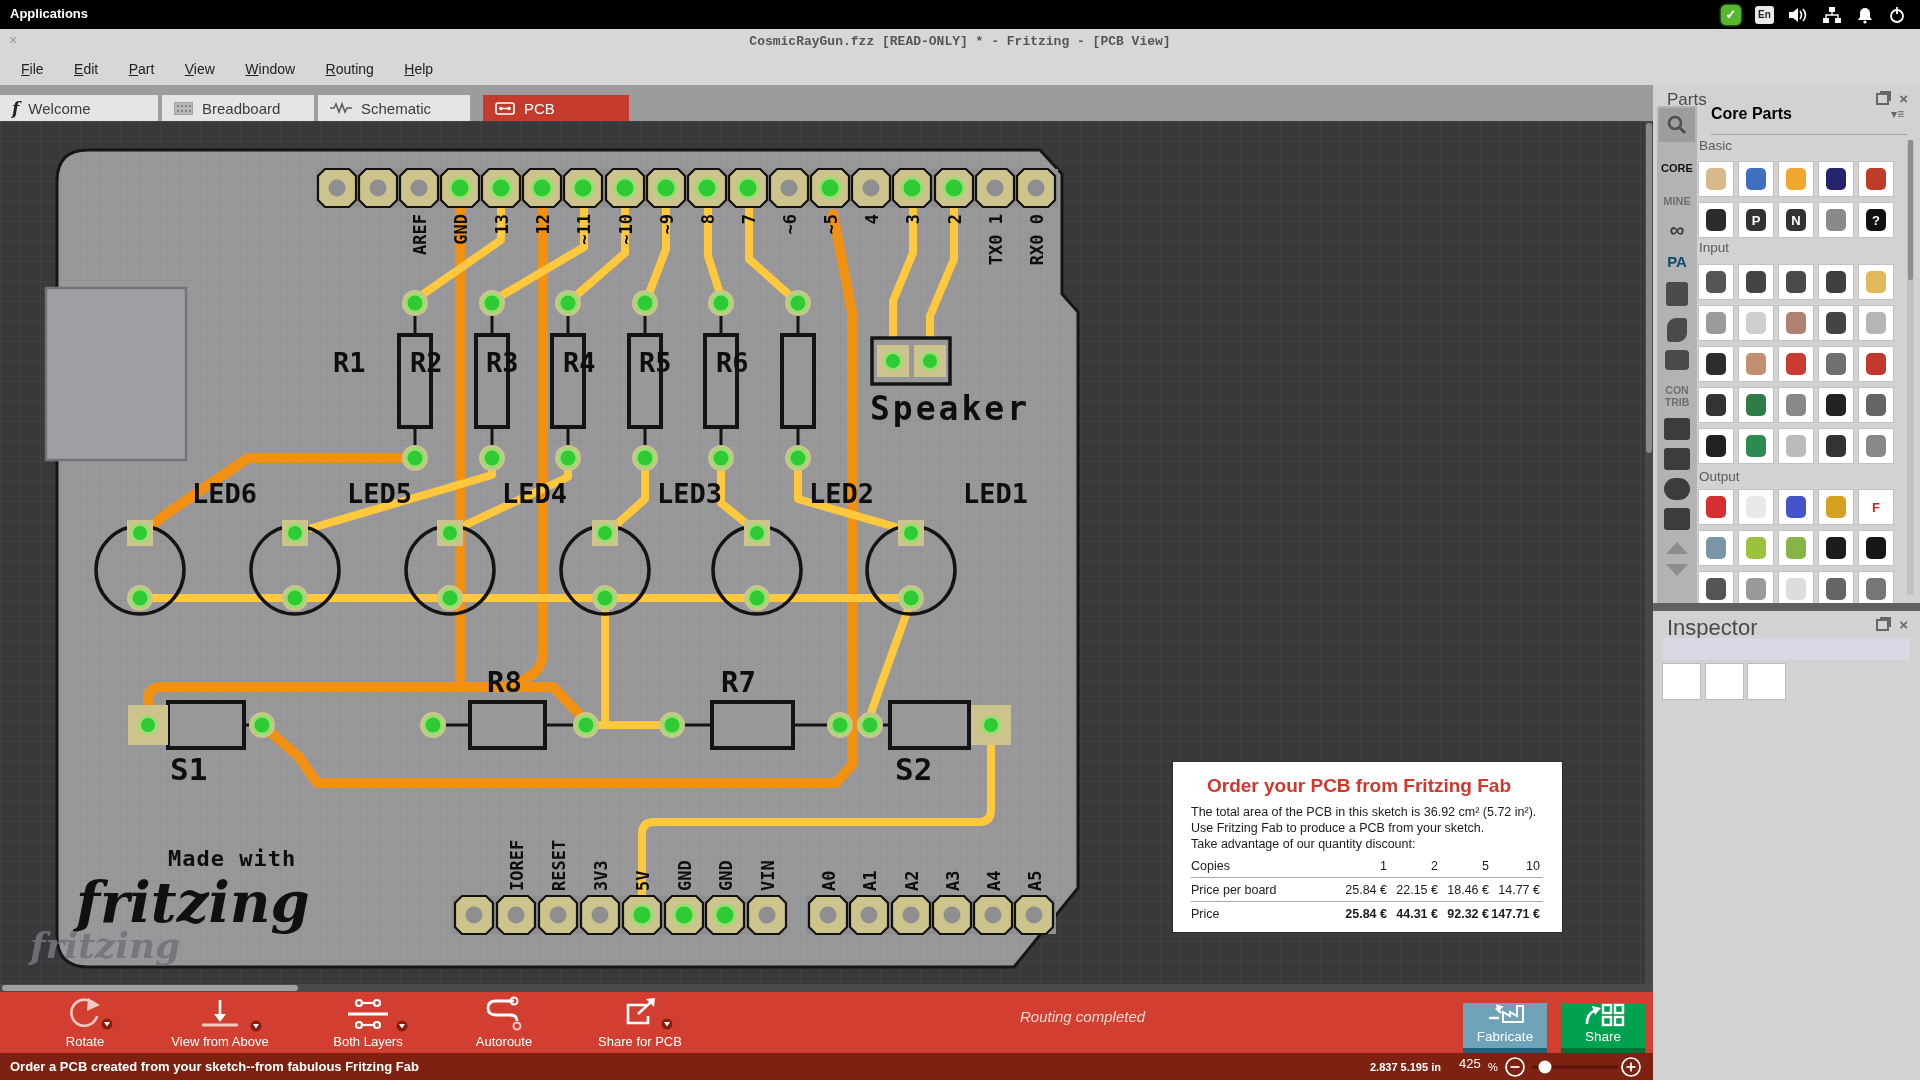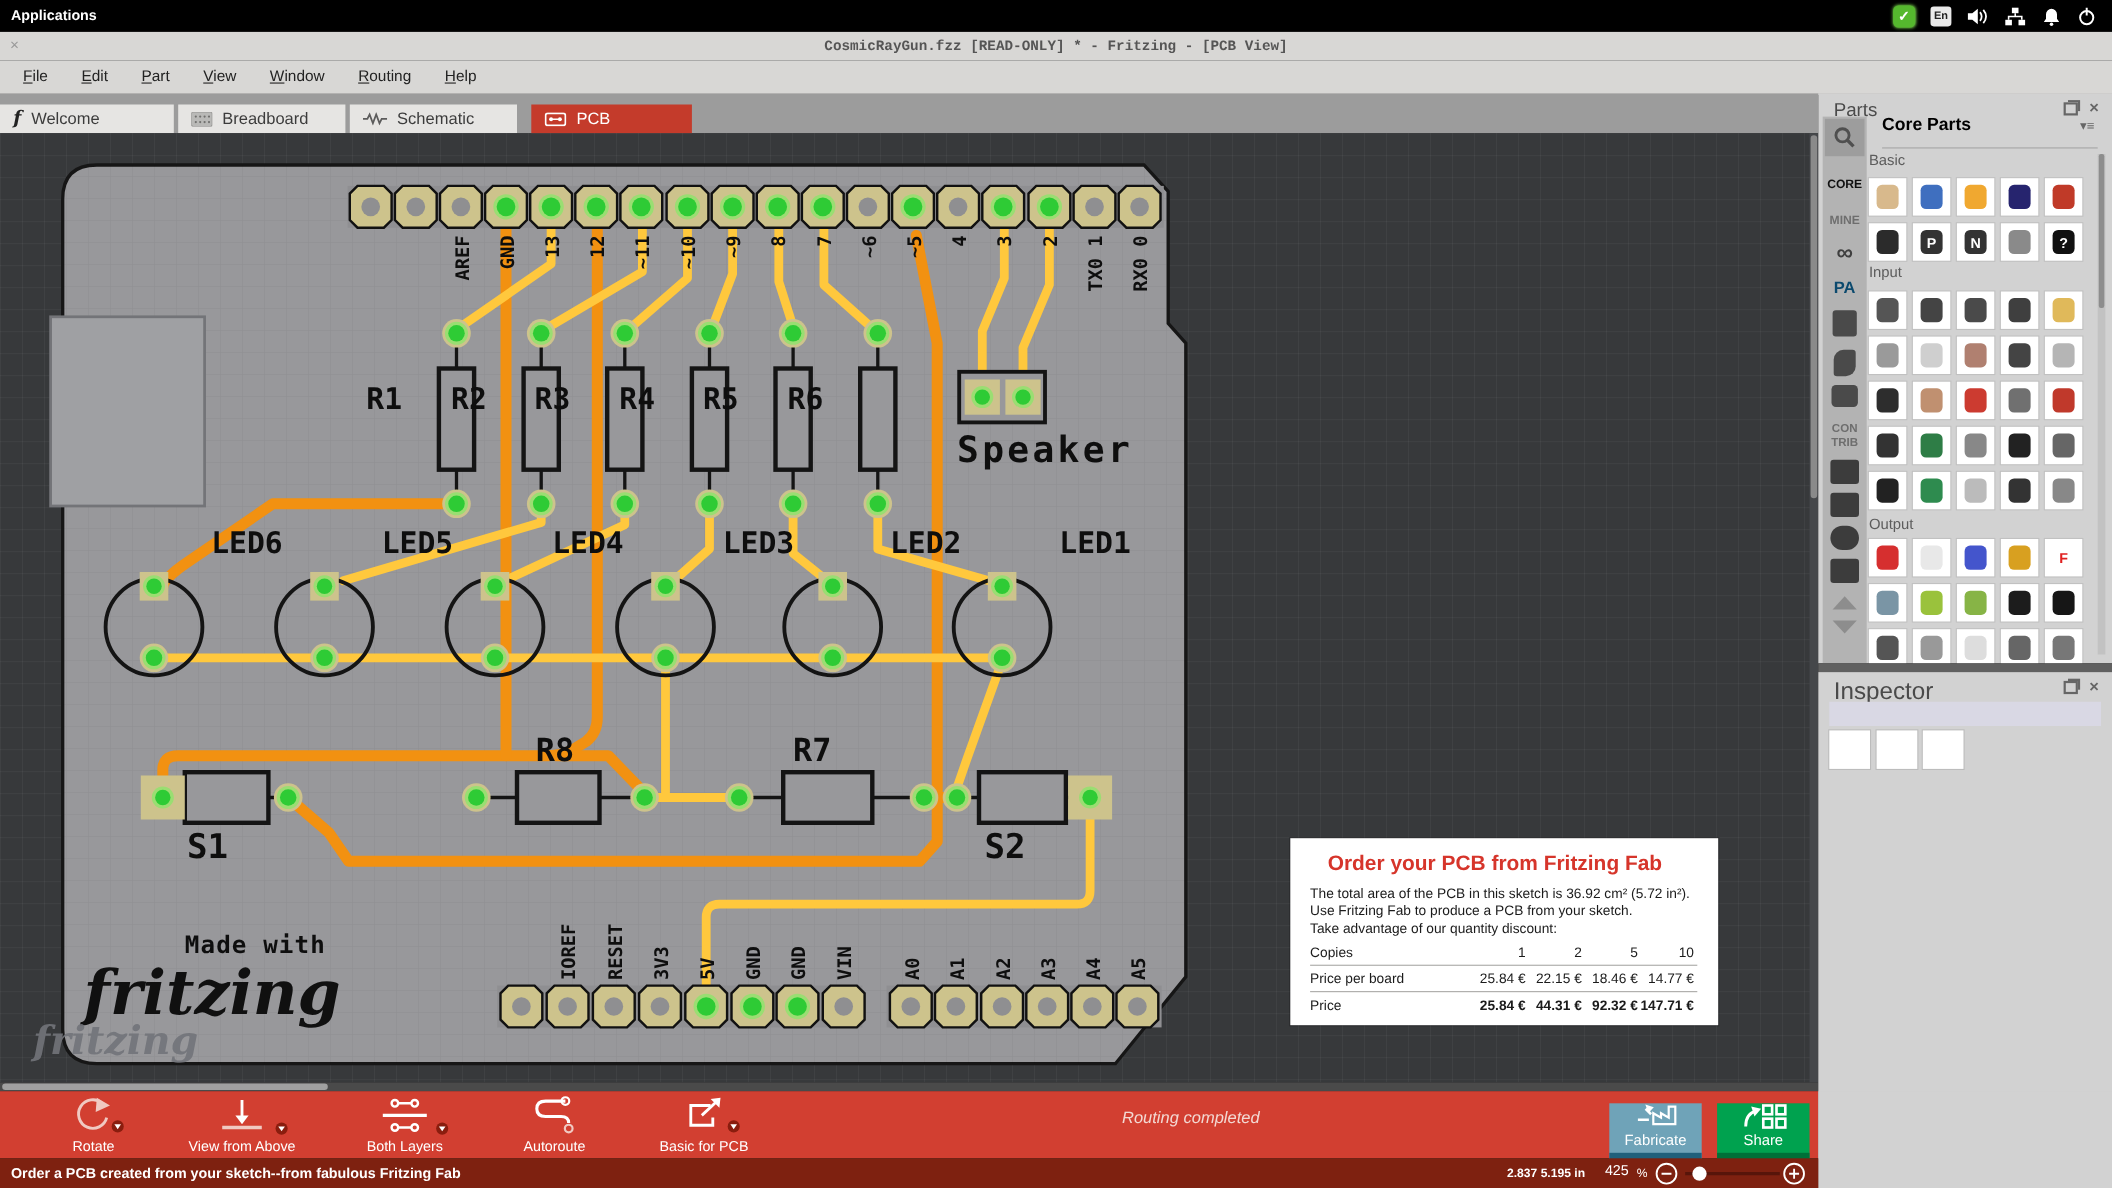--- a/index.html
+++ b/index.html
@@ -769,21 +769,21 @@
     <div class="lbl">Autoroute</div>
   </div>
   <div class="abs tbtn" style="left:580px">
     <svg width="120" height="36" viewBox="-60 -18 120 36">
         <path d="M6,-9 H-12 V9 H8 V2" fill="none" stroke="#fff" stroke-width="2.6"></path>
         <line x1="-2" y1="0" x2="13" y2="-14" stroke="#fff" stroke-width="2.6"></line>
         <polygon points="6,-15 15,-16 14,-7" fill="#fff"></polygon>
         <circle cx="27" cy="10" r="5.5" fill="#8a1d0e"></circle>
         <polygon points="24,8 30,8 27,12.5" fill="#fff"></polygon>
       </svg>
-    <div class="lbl">Basic for PCB</div>
+    <div class="lbl">Share for PCB</div>
   </div>
 </div>
 <div class="abs" id="routing-status">Routing completed</div>
 <div class="abs bigbtn" id="fabricate">
   <svg width="84" height="26" viewBox="-42 -13 84 26">
       <path d="M-2,6 V-4 L5,0 V-4 L12,0 V-10 H18 V6 Z" fill="none" stroke="#fff" stroke-width="2"></path>
       <path d="M-16,2 H-6" stroke="#fff" stroke-width="2.4" fill="none"></path>
       <path d="M-9,-8 L-4,-3" stroke="#fff" stroke-width="2.4" fill="none"></path>
       <polygon points="-10,-11 -2,-10 -6,-4" fill="#fff" transform="rotate(10 -5 -7)"></polygon>
     </svg>

